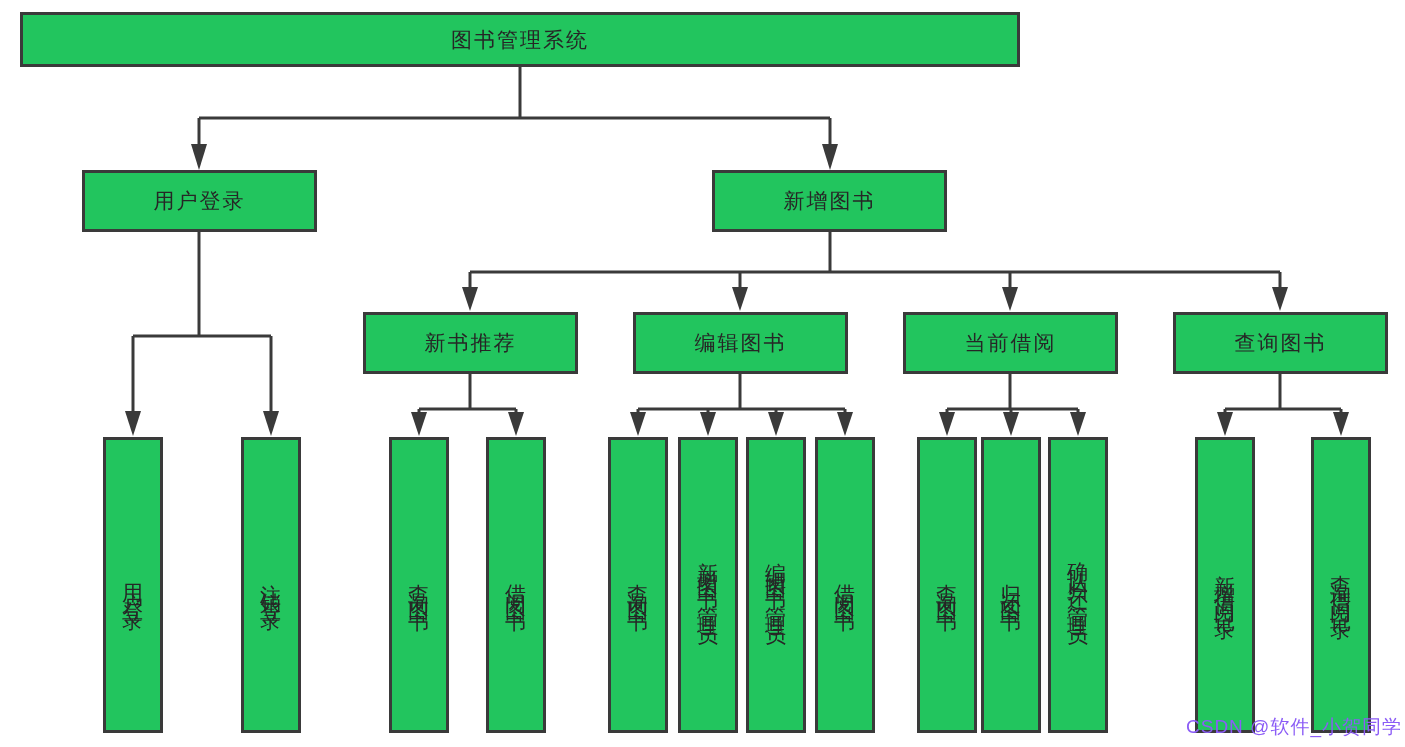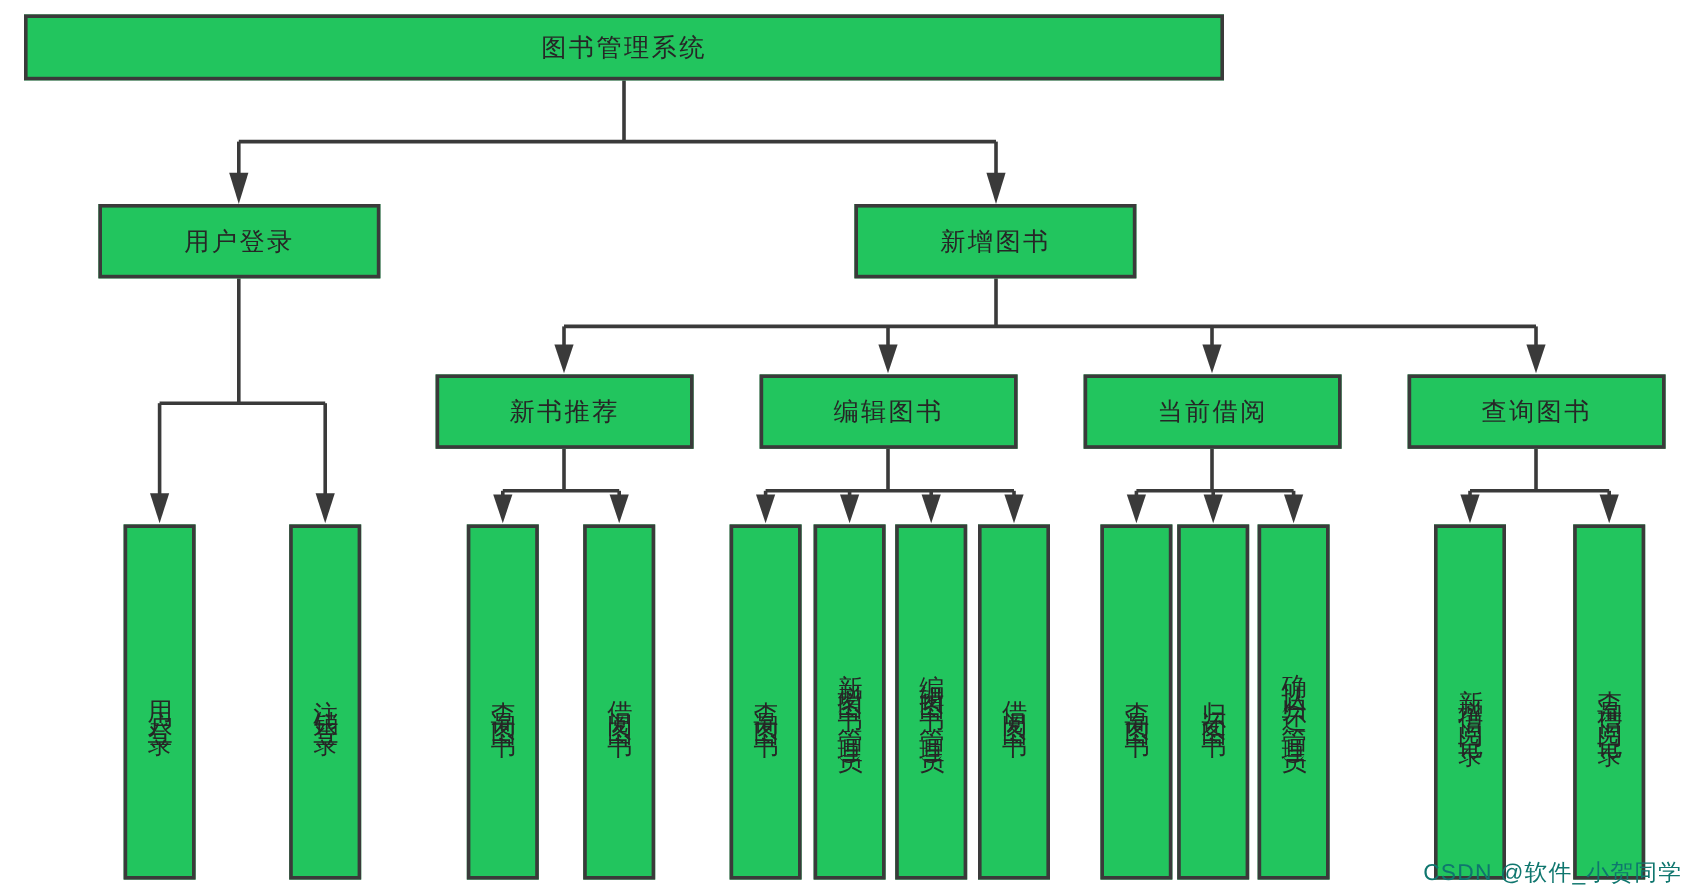--- a/index.html
+++ b/index.html
@@ -73,21 +73,21 @@
   .c-g3-1 { left: 981px; }
   .c-g3-2 { left: 1048px; }
   .c-g4-0 { left: 1195px; }
   .c-g4-1 { left: 1311px; }
   .watermark {
     position: absolute;
     left: 1186px;
     top: 714px;
     font-size: 19px;
     letter-spacing: 1px;
-    color: #0f766e;
+    color: #8b5cf6;
     white-space: nowrap;
     z-index: 5;
   }
 </style>
 </head>
 <body>
 
 <div class="canvas">
 
   <svg class="connectors" viewBox="0 0 1405 747" xmlns="http://www.w3.org/2000/svg">

